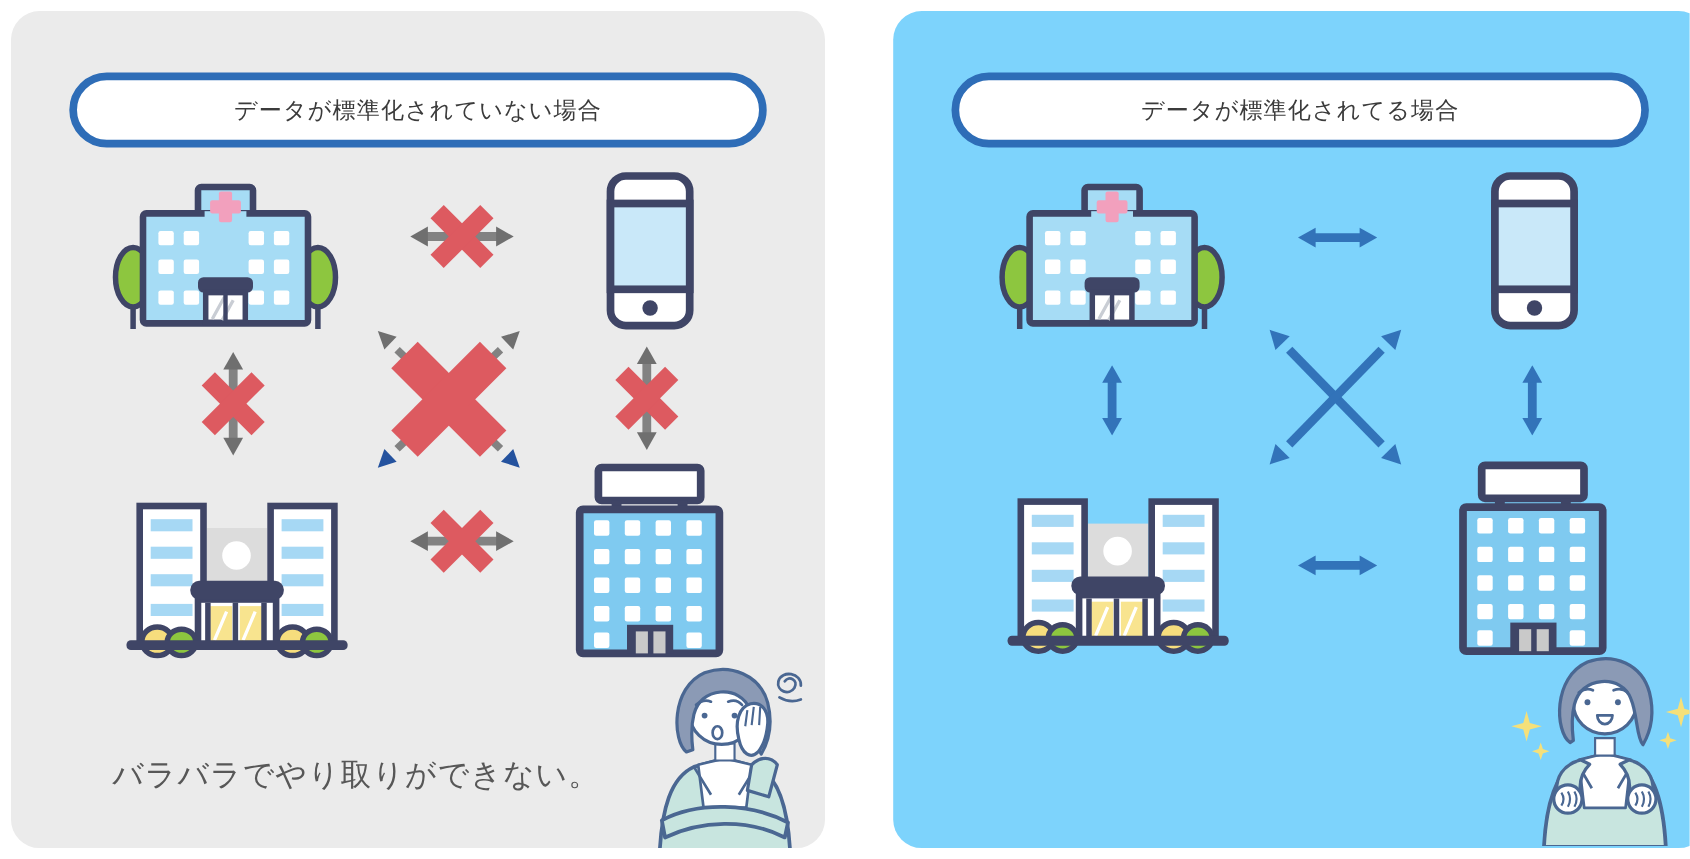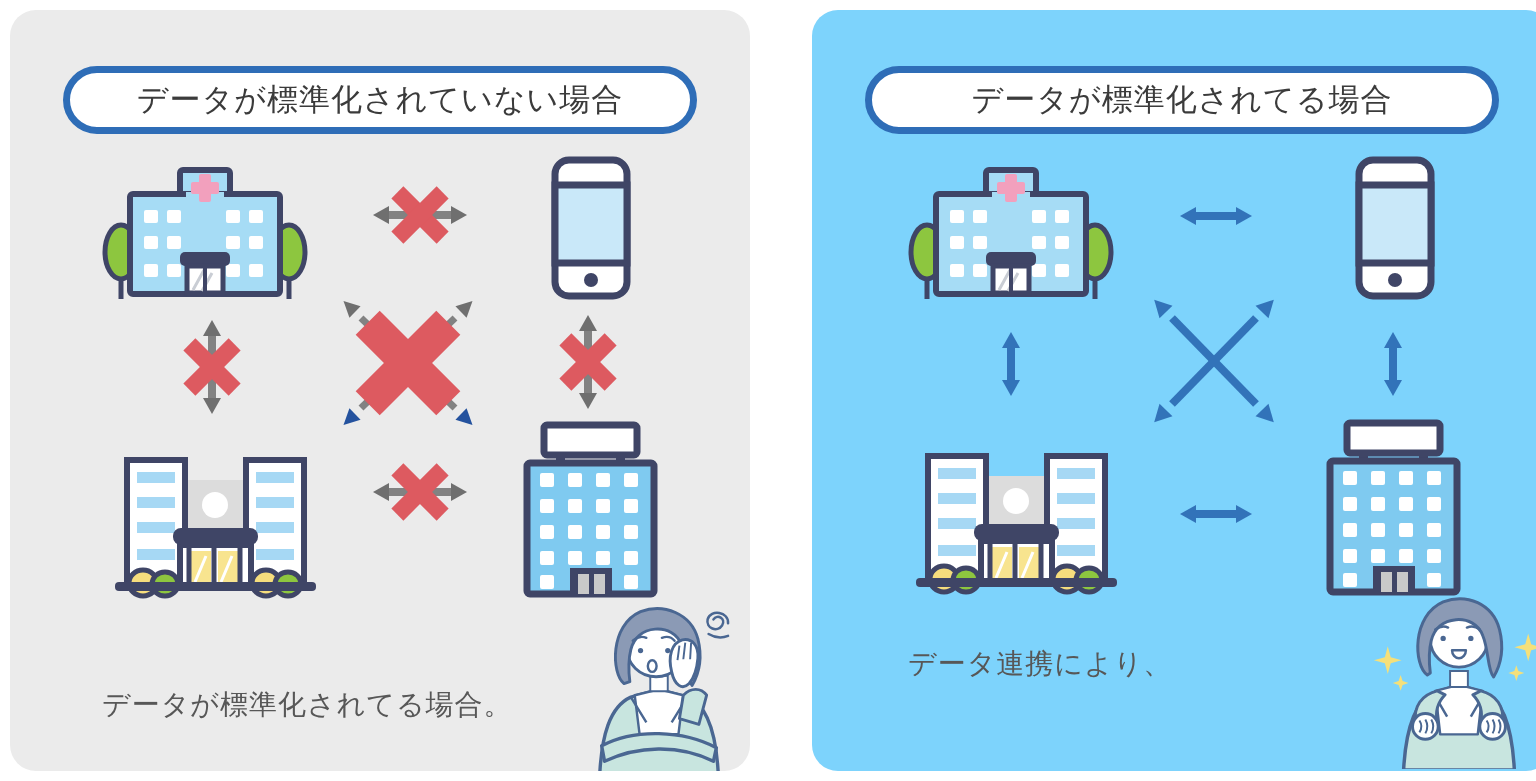--- a/index.html
+++ b/index.html
@@ -11,21 +11,21 @@
     position:absolute;top:10px;width:740px;height:761px;
     border-radius:26px;overflow:hidden;
   }
   #left-panel{left:10px;background:#ebebeb;}
   #right-panel{left:812px;background:#7dd3fc;}
   .pill{
     position:absolute;top:56px;left:50%;transform:translateX(-50%);
     height:68px;min-width:634px;box-sizing:border-box;
     background:#ffffff;border:7px solid #2e6db7;border-radius:999px;
     display:flex;align-items:center;justify-content:center;
-    font-size:31px;color:#3b3b3b;white-space:nowrap;padding:0 40px;
+    font-size:21px;color:#3b3b3b;white-space:nowrap;padding:0 40px;
     letter-spacing:1px;
   }
   .abs{position:absolute;}
   .caption{
     position:absolute;font-size:28px;color:#575757;line-height:1.45;
     letter-spacing:1px;
   }
 </style>
 </head>
 <body>
@@ -184,21 +184,21 @@
       <rect x="22" y="155" width="14" height="14" rx="2"></rect>
         <rect x="106" y="155" width="14" height="14" rx="2"></rect>
     </g>
     <rect x="52" y="148" width="42" height="26" fill="#3f4566"></rect>
     <rect x="60" y="154" width="11" height="20" fill="#c9c9c9"></rect>
     <rect x="76" y="154" width="11" height="20" fill="#c9c9c9"></rect>
   </svg>
 
   <div class="caption" style="left:92px;top:634px">
     <br>
-    <span>データが標準化されてる場合。</span>
+    <span>バラバラでやり取りができない。</span>
   </div>
 
   <svg class="abs" style="left:562px;top:588px" width="175" height="175" viewBox="0 0 175 180">
     <path d="M26,182 C28,142 36,112 58,102 L87,94 L116,102 C138,110 146,142 148,182 Z" fill="#c8e5df" stroke="#4a6792" stroke-width="3.5" stroke-linejoin="round"></path>
     <path d="M62,100 L87,94 L112,100 L107,140 L67,140 Z" fill="#ffffff" stroke="#4a6792" stroke-width="2.5" stroke-linejoin="round"></path>
     <path d="M58,102 L74,128 M116,102 L100,128" fill="none" stroke="#4a6792" stroke-width="2.5"></path>
     <path d="M28,152 C62,134 112,136 146,154 L143,168 C108,150 64,152 31,168 Z" fill="#c8e5df" stroke="#4a6792" stroke-width="3.5" stroke-linejoin="round"></path>
     <path d="M78,80 h18 v16 h-18 z" fill="#ffffff" stroke="#4a6792" stroke-width="2"></path>
     <ellipse cx="84" cy="52" rx="30" ry="29" fill="#ffffff" stroke="#4a6792" stroke-width="3"></ellipse>
     <path d="M51,88 C38,78 36,28 68,14 C92,5 120,16 127,42 C132,62 128,78 121,90 C115,84 116,62 110,48 C106,37 95,31 83,32 C70,33 61,41 58,53 C55,65 56,78 57,86 Z" fill="#8b9ab5" stroke="#4a6792" stroke-width="3" stroke-linejoin="round"></path>
@@ -349,21 +349,21 @@
         <rect x="106" y="131" width="14" height="14" rx="2"></rect>
       <rect x="22" y="155" width="14" height="14" rx="2"></rect>
         <rect x="106" y="155" width="14" height="14" rx="2"></rect>
     </g>
     <rect x="52" y="148" width="42" height="26" fill="#3f4566"></rect>
     <rect x="60" y="154" width="11" height="20" fill="#c9c9c9"></rect>
     <rect x="76" y="154" width="11" height="20" fill="#c9c9c9"></rect>
   </svg>
 
   <div class="caption" style="left:96px;top:634px">
-    <span>データ連携により、</span><br>
+    <br>
   </div>
 
   <svg class="abs" style="left:556px;top:576px" width="178" height="183" viewBox="0 0 180 185">
     <g fill="#f5e07a">
       <path d="M20,61 L23,72 L34,75 L23,78 L20,89 L17,78 L6,75 L17,72 Z"></path>
       <path d="M33,90 L35,96 L41,98 L35,100 L33,106 L31,100 L25,98 L31,96 Z"></path>
       <path d="M162,48 L165,59 L176,62 L165,65 L162,76 L159,65 L148,62 L159,59 Z"></path>
       <path d="M150,80 L152,86 L158,88 L152,90 L150,96 L148,90 L142,88 L148,86 Z"></path>
     </g>
     <path d="M36,186 C38,148 46,118 66,108 L92,100 L118,108 C138,116 146,148 148,186 Z" fill="#c8e5df" stroke="#4a6792" stroke-width="3.5" stroke-linejoin="round"></path>

